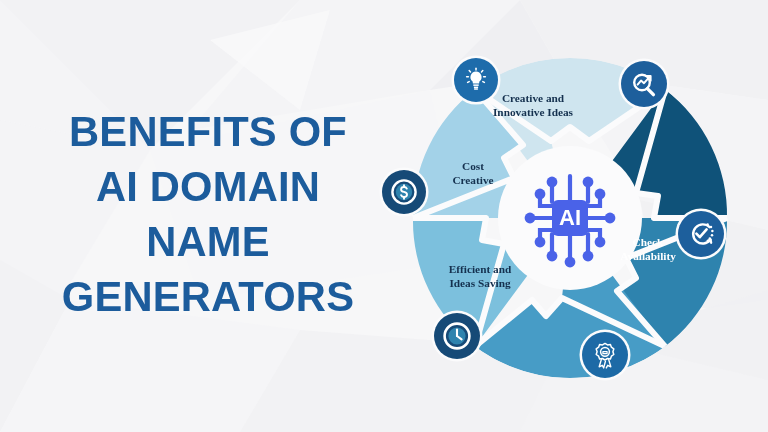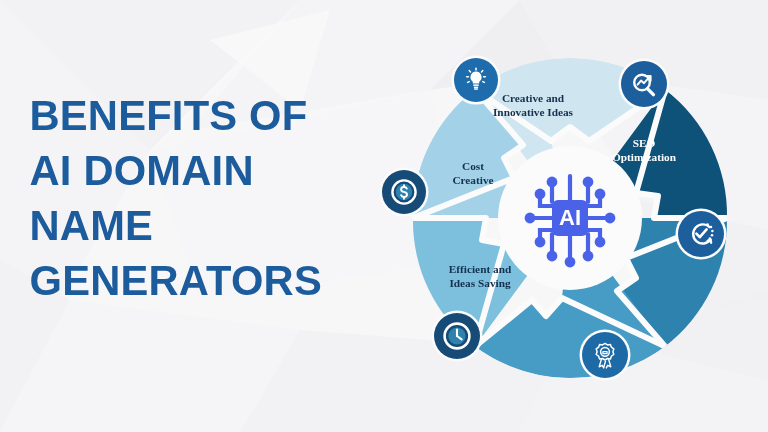--- a/index.html
+++ b/index.html
@@ -9,24 +9,24 @@
     background:#f7f7f8;
     position:relative;
   }
 
   
   #bg-texture { position:absolute; inset:0; z-index:0; }
 
   
   #title-block {
     position:absolute;
-    left:24px; top:88px;
+    left:24px; top:104px;
     width:368px;
     z-index:3;
-    text-align:left;
+    text-align:center;
   }
   #title-block .line {
     font-family:"Liberation Sans", sans-serif;
     font-weight:700;
     font-size:43px;
     line-height:1.28;
     letter-spacing:0.2px;
     color:#1c5c9c;
     transform:scaleX(0.97);
     white-space:nowrap;
@@ -215,22 +215,22 @@
       <circle cx="86" cy="32" r="5.4" stroke="none"></circle>
       <circle cx="96" cy="56" r="5.4" stroke="none"></circle>
       <circle cx="86" cy="80" r="5.4" stroke="none"></circle>
     </g>
     <rect x="38" y="38" width="36" height="36" rx="6" fill="#4a62e8" stroke="none"></rect>
     <text x="56" y="63" text-anchor="middle" font-family="Liberation Sans, sans-serif" font-weight="700" font-size="22" fill="#ffffff">AI</text>
   </svg>
 
   <div id="label-creative" class="seg-label dark">Creative and
 Innovative Ideas</div>
-  <div id="label-seo" class="seg-label light">SEO
-Optimization</div>
+  <div id="label-check" class="seg-label light">Check
+Availability</div>
   <div id="label-efficient" class="seg-label dark">Efficient and
 Ideas Saving</div>
   <div id="label-cost" class="seg-label dark">Cost
 Creative</div>
 
   <div id="icon-bulb" class="icon-badge">
     <svg width="30" height="30" viewBox="0 0 30 30">
       <g stroke="#ffffff" stroke-width="1.5" fill="none" stroke-linecap="round">
         <path d="M15,6.5 a5.6,5.6 0 0 1 3.4,10 l-0.3,2.1 h-6.2 l-0.3,-2.1 A5.6,5.6 0 0 1 15,6.5 Z" fill="#ffffff" stroke="none"></path>
         <rect x="12.3" y="19.4" width="5.4" height="1.5" fill="#ffffff" stroke="none"></rect>

